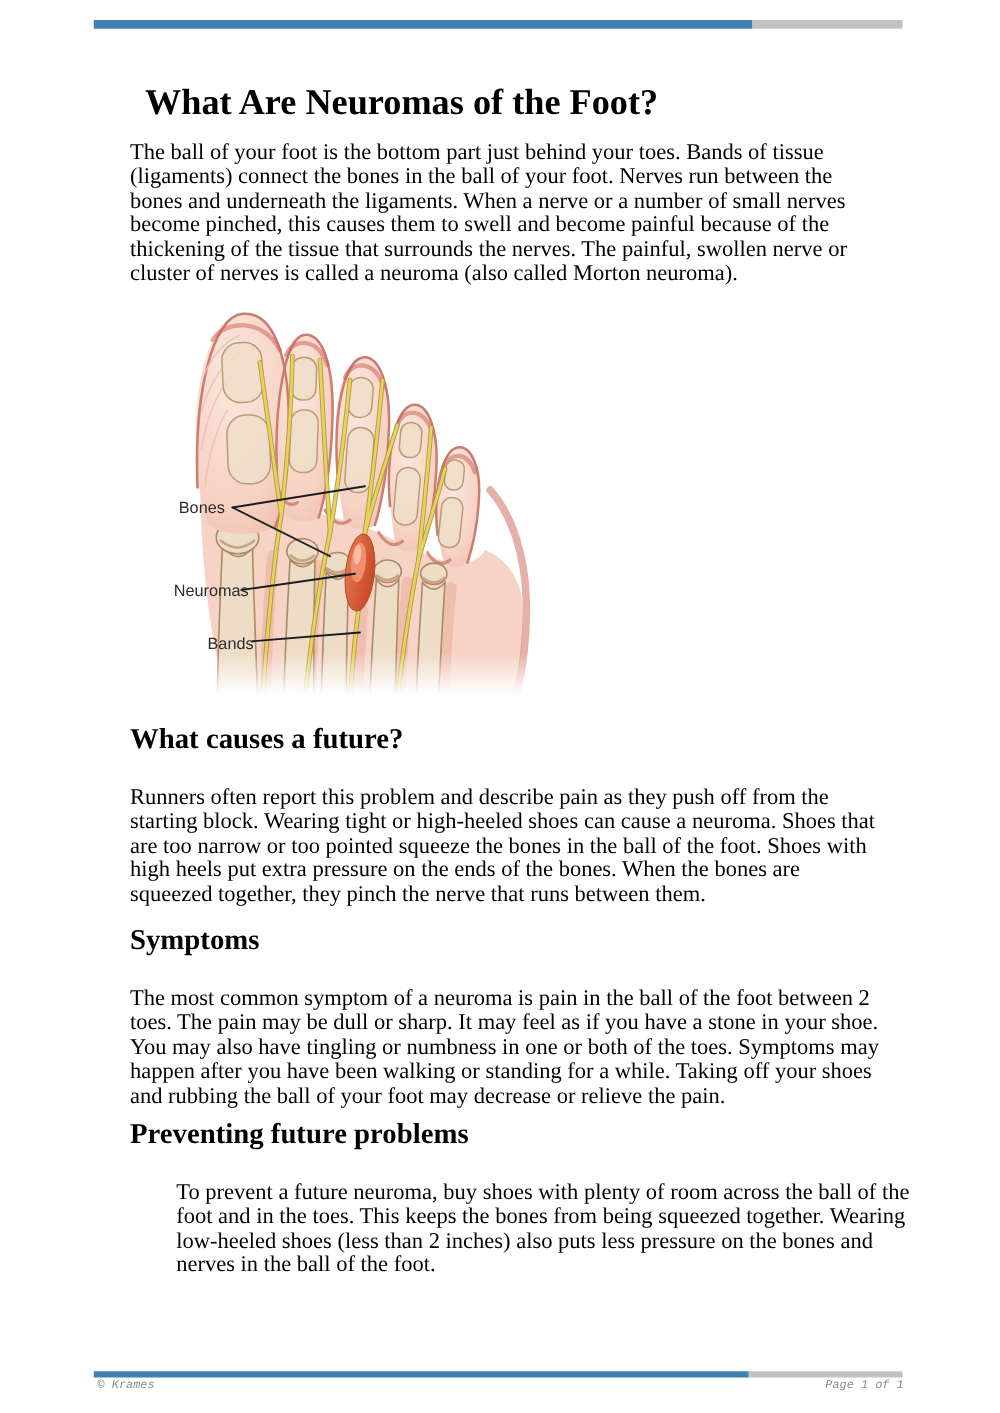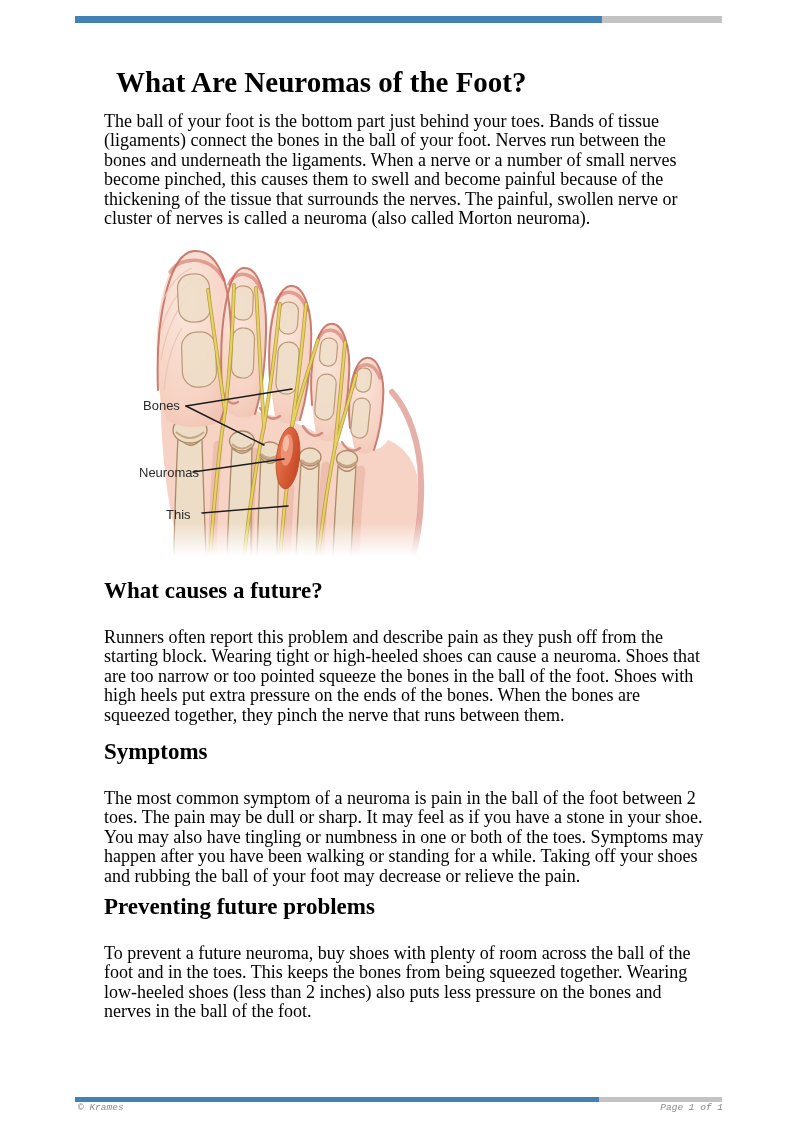--- a/index.html
+++ b/index.html
@@ -19,21 +19,21 @@
   h1{margin:12px;font-size:29px;font-weight:bold;line-height:1.15;}
   h2{margin:0;font-size:23px;font-weight:bold;line-height:1.2;}
   p{margin:0;font-size:18px;line-height:19.4px;}
   #title{top:54px;}
   #para-intro{top:112px;}
   #head-causes{top:577px;}
   #para-causes{top:628px;}
   #head-symptoms{top:738px;}
   #para-symptoms{top:789px;}
   #head-prevent{top:893px;}
-  #para-prevent{top:944px;}
+  #para-prevent{top:944px;margin-left:37px;}
   
   #figure{position:absolute;left:130px;top:240px;width:300px;height:320px;text-decoration:underline;}
   #figure svg{position:absolute;left:0;top:0;}
   .figlabel{
     position:absolute;font-family:"Liberation Sans", sans-serif;
     font-size:13px;color:#2b2b2b;line-height:13px;white-space:nowrap;
   }
   #label-bones{left:13px;top:159px;}
   #label-neuroma{left:9px;top:226px;}
   #label-nerve{left:36px;top:268px;}
@@ -205,21 +205,21 @@
     <g stroke="#1b1b1b" stroke-width="1.5" stroke-linecap="round">
       <path d="M 56,166 L 162,149"></path>
       <path d="M 56,166 L 134,205"></path>
       <path d="M 63,232 L 154,219"></path>
       <path d="M 72,273 L 158,266"></path>
     </g>
   </svg>
 
   <span class="figlabel" id="label-bones">Bones</span>
   <span class="figlabel" id="label-neuroma">Neuromas</span>
-  <span class="figlabel" id="label-nerve">This</span>
+  <span class="figlabel" id="label-nerve">Bands</span>
 </div>
 
 <h2 class="tblock" id="head-causes">What causes a future?</h2>
 <p class="tblock" id="para-causes">Runners often report this problem and describe pain as they push off from the starting block. Wearing tight or high-heeled shoes can cause a neuroma. Shoes that are too narrow or too pointed squeeze the bones in the ball of the foot. Shoes with high heels put extra pressure on the ends of the bones. When the bones are squeezed together, they pinch the nerve that runs between them.</p>
 
 <h2 class="tblock" id="head-symptoms">Symptoms</h2>
 <p class="tblock" id="para-symptoms">The most common symptom of a neuroma is pain in the ball of the foot between 2 toes. The pain may be dull or sharp. It may feel as if you have a stone in your shoe. You may also have tingling or numbness in one or both of the toes. Symptoms may happen after you have been walking or standing for a while. Taking off your shoes and rubbing the ball of your foot may decrease or relieve the pain.</p>
 
 <h2 class="tblock" id="head-prevent">Preventing future problems</h2>
 <p class="tblock" id="para-prevent">To prevent a future neuroma, buy shoes with plenty of room across the ball of the foot and in the toes. This keeps the bones from being squeezed together. Wearing low-heeled shoes (less than 2 inches) also puts less pressure on the bones and nerves in the ball of the foot.</p>

